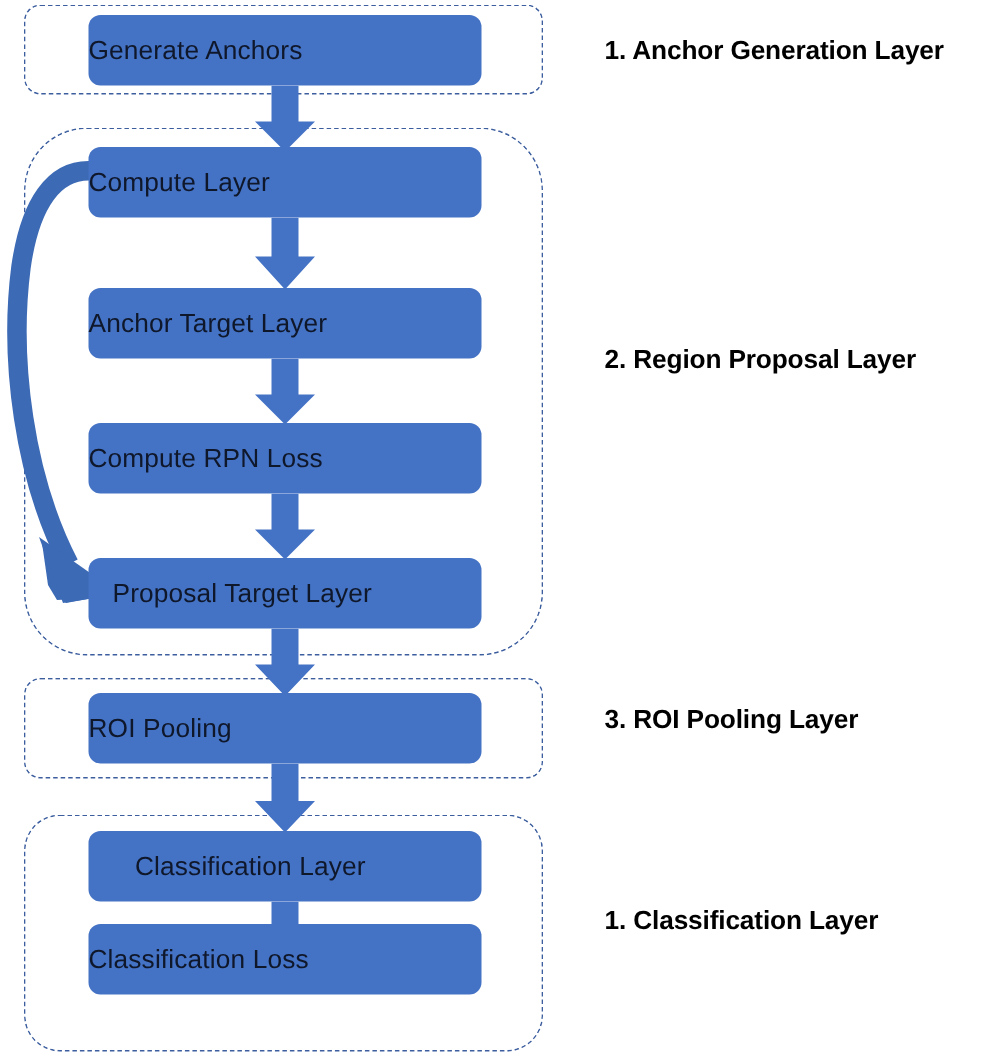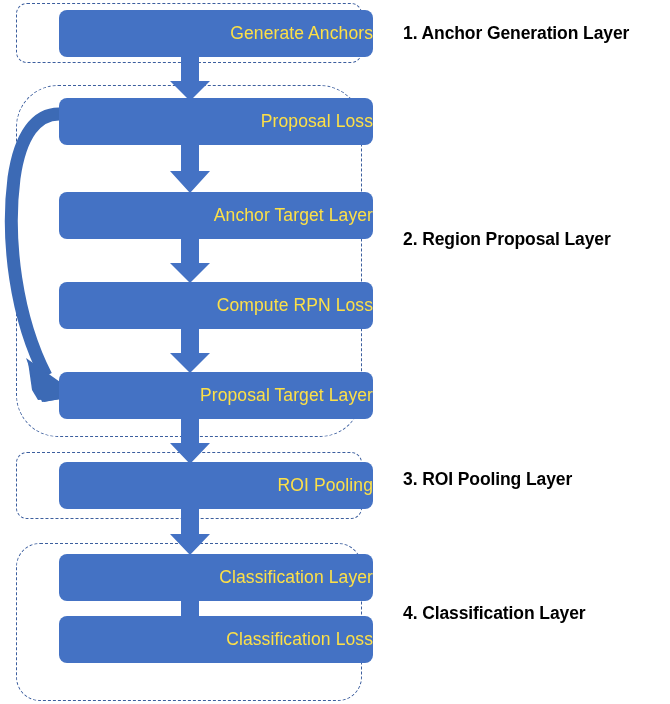--- a/index.html
+++ b/index.html
@@ -28,29 +28,29 @@
   }
   .group-1 { left: 16px;  top: 3px;   width: 346px; height: 60px;  border-radius: 11px; }
   .group-2 { left: 16px;  top: 85px;  width: 346px; height: 352px; border-radius: 42px; }
   .group-3 { left: 16px;  top: 452px; width: 346px; height: 67px;  border-radius: 11px; }
   .group-4 { left: 16px;  top: 543px; width: 346px; height: 158px; border-radius: 24px; }
 
   
   .box {
     position: absolute;
     left: 59px;
-    width: 314px;
+    width: 262px;
     height: 47px;
     box-sizing: border-box;
     background: #4472C4;
     border-radius: 8px;
-    color: #fde047;
+    color: #0f172a;
     display: flex;
     align-items: center;
-    justify-content: flex-end;
+    justify-content: flex-start;
     font-size: 17.5px;
     letter-spacing: 0.1px;
     white-space: nowrap;
   }
   .box-generate-anchors   { top: 10px;  }
   .box-proposal-layer     { top: 98px;  }
   .box-anchor-target      { top: 192px; }
   .box-compute-rpn-loss   { top: 282px; }
   .box-proposal-target    { top: 372px; padding-left: 16px; }
   .box-roi-pooling        { top: 462px; }
@@ -145,21 +145,21 @@
   <div class="arrow" style="top:601px;height:44px;">
     <svg width="40" height="44" viewBox="0 0 40 44">
         <path d="M11 0 H29 V24 H40 L20 44 L0 24 H11 Z" fill="#4472C4"></path>
       </svg>
   </div>
 
   <div class="box box-generate-anchors">
     <span>Generate Anchors</span>
   </div>
   <div class="box box-proposal-layer">
-    <span>Proposal Loss</span>
+    <span>Compute Layer</span>
   </div>
   <div class="box box-anchor-target">
     <span>Anchor Target Layer</span>
   </div>
   <div class="box box-compute-rpn-loss">
     <span>Compute RPN  Loss</span>
   </div>
   <div class="box box-proposal-target">
     <span>Proposal Target Layer</span>
   </div>
@@ -169,15 +169,15 @@
   <div class="box box-classification-lyr">
     <span>Classification Layer</span>
   </div>
   <div class="box box-classification-loss">
     <span>Classification Loss</span>
   </div>
 
   <div class="stage-label stage-1">1. Anchor Generation Layer</div>
   <div class="stage-label stage-2">2. Region Proposal Layer</div>
   <div class="stage-label stage-3">3. ROI Pooling Layer</div>
-  <div class="stage-label stage-4">4. Classification Layer</div>
+  <div class="stage-label stage-4">1. Classification Layer</div>
 
 </div>
 
 </body></html>

